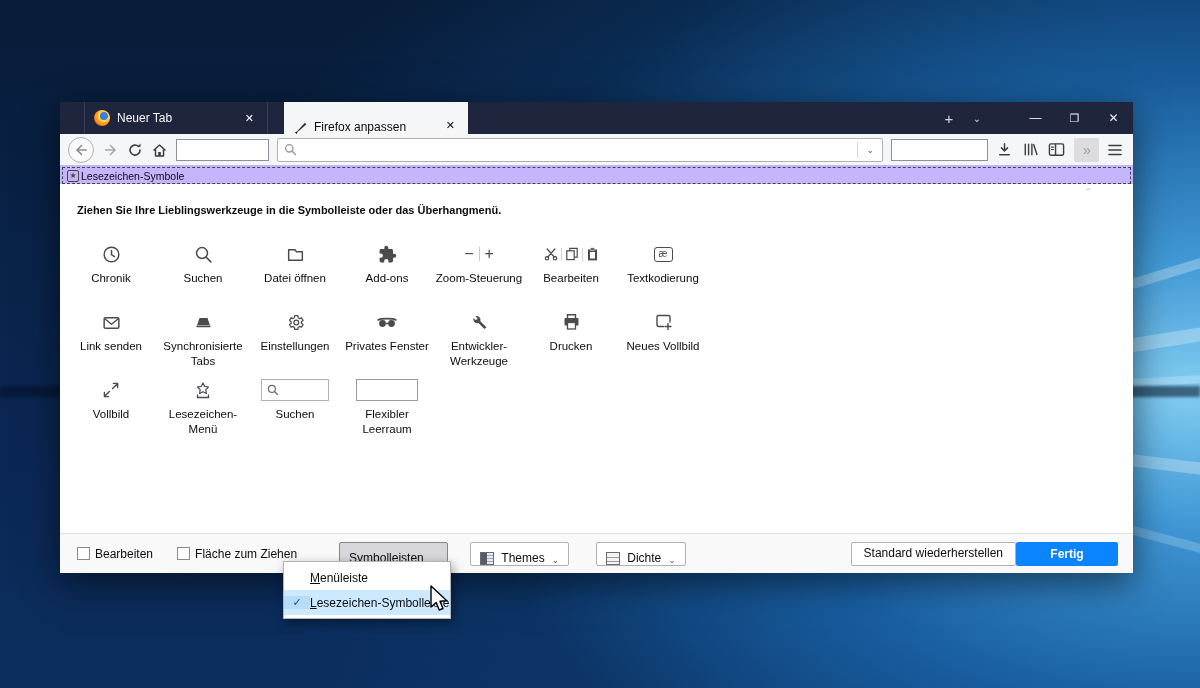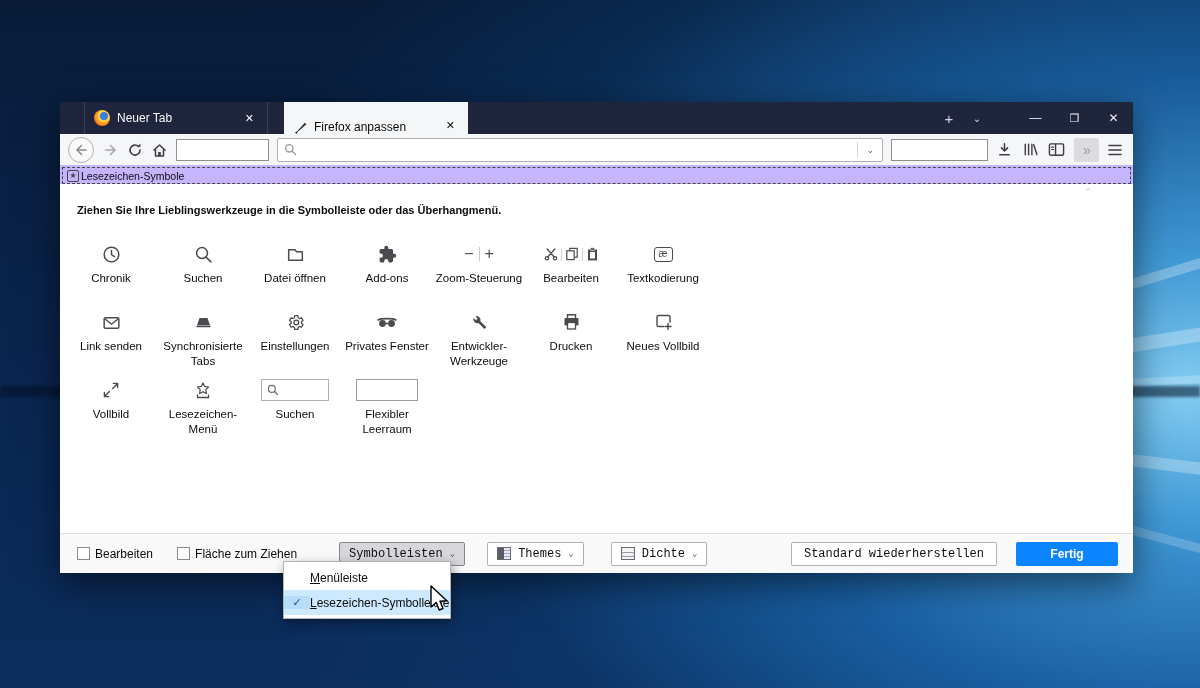--- a/index.html
+++ b/index.html
@@ -94,32 +94,32 @@
              display:flex; align-items:center; padding-left:5px; }
   .flexspace-widget { width:62px; height:22px; border:1px solid #9a9aa0; background:#fff; }
 
   
   .footer { flex:0 0 40px; background:#f9f9fa; border-top:1px solid #e0e0e2;
             display:flex; align-items:center; padding:0 15px 0 17px; font-size:12px; color:#0c0c0d; }
   .chk { display:flex; align-items:center; gap:5px; }
   .chk + .chk { margin-left:24px; }
   .chkbox { width:13px; height:13px; border:1px solid #8a8a8e; background:#fff; }
   .fbtn { height:24px; border:1px solid #b1b1b3; border-radius:2px; background:#fff;
-          display:flex; align-items:center; gap:7px; padding:0 9px; font-size:12px; color:#0c0c0d;font-family:Liberation Mono, monospace; }
+          display:flex; align-items:flex-end; gap:7px; padding:0 9px; font-size:12px; color:#0c0c0d; }
   .fbtn .chev { font-size:9px; color:#4a4a4f; }
   .fbtn.open { background:#d7d7db; border-color:#85858b; margin-left:42px; }
   .fbtn.themes { margin-left:22px; }
   .fbtn.density { margin-left:27px; }
   .theme-ic { width:14px; height:13px; border:1px solid #6a6a70; display:flex; }
   .theme-ic .l { width:6px; background:#5b5b66; }
   .theme-ic .r { flex:1; background:repeating-linear-gradient(#e9e9ec 0 2px, #9ad 2px 3px); }
   .dens-ic { width:14px; height:13px; border:1px solid #6a6a70; background:
              linear-gradient(#f3f3f5 0 4px, #9a9aa2 4px 5px, #f3f3f5 5px 8px, #9a9aa2 8px 9px, #f3f3f5 9px 100%); }
   .fbtn.restore { margin-left:auto; padding:5px 12px; }
-  .done-btn { margin-left:19px; width:102px; height:24px; background:#0a84ff; border:none;
+  .done-btn { width:102px; height:24px; background:#0a84ff; border:none;
               border-radius:2px; color:#fff; font-size:12px; font-weight:700;
               display:flex; align-items:center; justify-content:center; }
 
   
   .dropdown { position:absolute; left:283px; top:561px; width:168px; z-index:6;
     background:#fff; border:1px solid #b4b4b8; box-shadow:2px 4px 10px rgba(0,0,0,.4);
     padding:3px 0; font-size:12px; color:#0c0c0d; }
   .mitem { height:25px; display:flex; align-items:center; }
   .mgutter { width:26px; text-align:center; font-size:11px; }
   .mitem.highlight { background:#cde9ff; }

